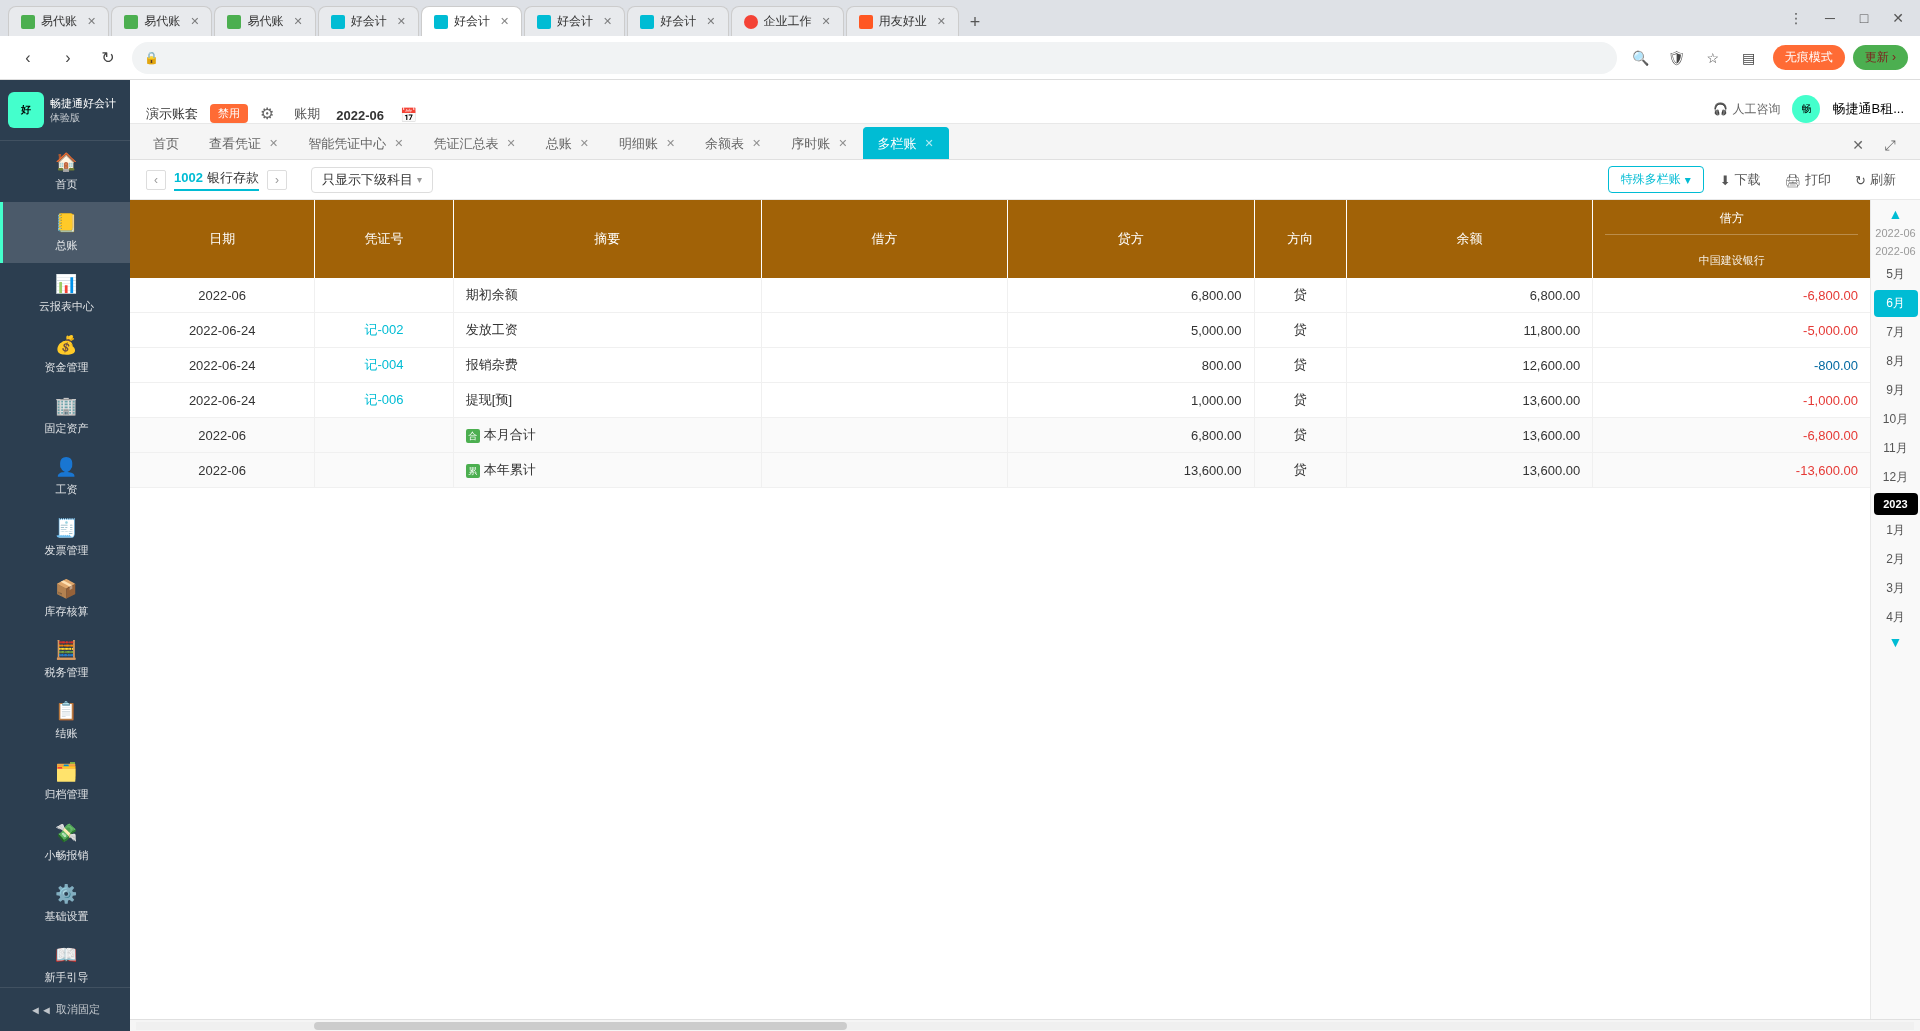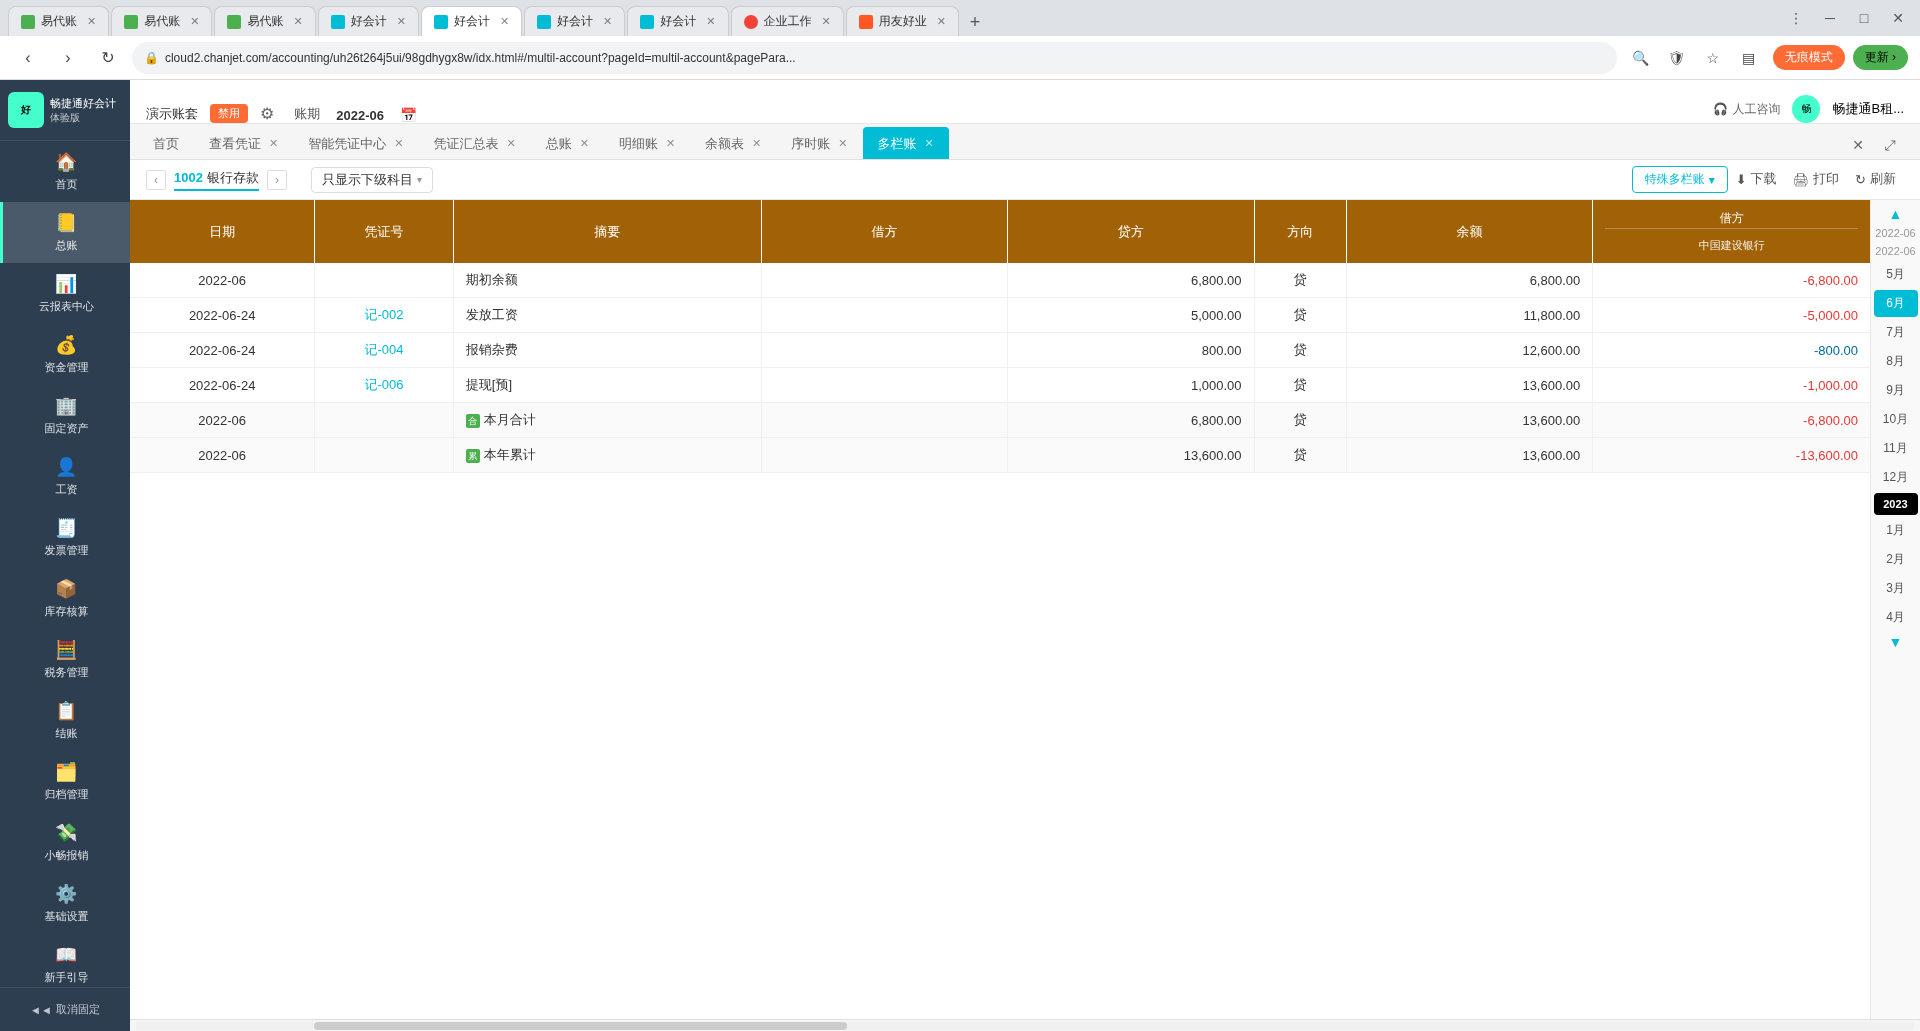--- a/index.html
+++ b/index.html
@@ -19,21 +19,21 @@
 
     
     .address-bar { background: #fff; height: 44px; display: flex; align-items: center; padding: 0 12px; gap: 8px; border-bottom: 1px solid #ddd; }
     .nav-btn { width: 32px; height: 32px; display: flex; align-items: center; justify-content: center; border-radius: 50%; cursor: pointer; color: #444; font-size: 16px; }
     .url-bar { flex: 1; height: 32px; background: #f1f3f4; border-radius: 16px; display: flex; align-items: center; padding: 0 12px; font-size: 12px; color: #333; gap: 6px; }
     .url-lock { color: #666; font-size: 12px; }
     .url-text { flex: 1; overflow: hidden; text-overflow: ellipsis; white-space: nowrap; }
     .addr-actions { display: flex; gap: 4px; }
     .addr-btn { width: 32px; height: 32px; display: flex; align-items: center; justify-content: center; border-radius: 50%; cursor: pointer; color: #444; font-size: 14px; }
     .wuhen-btn { background: #ff6b35; color: white; border-radius: 16px; padding: 4px 12px; font-size: 12px; cursor: pointer; }
-    .update-btn { background: #4CAF50; color: #000000; border-radius: 16px; padding: 4px 12px; font-size: 12px; cursor: pointer; text-align: right; }
+    .update-btn { background: #4CAF50; color: #7f1d1d; border-radius: 16px; padding: 4px 12px; font-size: 12px; cursor: pointer; text-align: right; }
 
     
     .app-layout { display: flex; flex: 1; overflow: hidden; }
 
     
     .sidebar { width: 130px; background: #2c3e50; display: flex; flex-direction: column; color: white; flex-shrink: 0; }
     .sidebar-logo { padding: 12px 8px; border-bottom: 1px solid rgba(255,255,255,0.1); display: flex; align-items: center; gap: 6px; }
     .logo-icon { width: 36px; height: 36px; background: #4fc; border-radius: 6px; display: flex; align-items: center; justify-content: center; font-size: 10px; color: #000; font-weight: bold; flex-shrink: 0; }
     .logo-text { font-size: 11px; color: #fff; line-height: 1.3; }
     .sidebar-nav { flex: 1; overflow-y: auto; }
@@ -63,21 +63,21 @@
     .page-tab .tab-x { opacity: 0.7; font-size: 11px; margin-left: 2px; }
     .close-side-btn { margin-left: auto; display: flex; gap: 4px; }
     .side-icon-btn { width: 28px; height: 28px; display: flex; align-items: center; justify-content: center; cursor: pointer; color: #666; font-size: 14px; }
 
     
     .account-nav { height: 40px; background: #fff; border-bottom: 1px solid #e8e8e8; display: flex; align-items: center; padding: 0 16px; gap: 8px; }
     .nav-arrow { width: 20px; height: 20px; display: flex; align-items: center; justify-content: center; cursor: pointer; color: #999; border: 1px solid #ddd; border-radius: 2px; font-size: 12px; }
     .account-selector { display: flex; align-items: center; gap: 4px; font-size: 13px; color: #333; font-weight: 500; border-bottom: 2px solid #00bcd4; padding-bottom: 2px; }
     .dropdown-arrow { color: #999; font-size: 10px; }
     .subject-filter { display: flex; align-items: center; gap: 4px; font-size: 13px; color: #333; cursor: pointer; border: 1px solid #ddd; border-radius: 4px; padding: 3px 10px; margin-left: 16px; }
-    .nav-right-actions { margin-left: auto; display: flex; align-items: flex-start; }
+    .nav-right-actions { margin-left: auto; display: flex; gap: 8px; align-items: flex-end; }
     .multi-col-btn { border: 1px solid #00bcd4; color: #00bcd4; background: #fff; border-radius: 4px; padding: 4px 12px; font-size: 12px; cursor: pointer; display: flex; align-items: center; gap: 4px; }
     .action-btn { display: flex; align-items: center; gap: 4px; font-size: 13px; color: #555; cursor: pointer; padding: 4px 8px; }
     .ledger-table { flex: 1; }
 
     table { width: 100%; border-collapse: collapse; }
     thead tr { background: #a16207; }
     thead th { color: white; font-size: 13px; font-weight: normal; padding: 10px 12px; text-align: center; border-right: 1px solid rgba(255,255,255,0.2); position: relative; }
     thead th:last-child { border-right: none; }
     .th-main { font-size: 12px; }
     .th-sub { font-size: 11px; opacity: 0.9; }
@@ -173,21 +173,20 @@
       <div class="tab-ctrl-btn">✕</div>
     </div>
   </div>
 
   <div class="address-bar">
     <div class="nav-btn">‹</div>
     <div class="nav-btn">›</div>
     <div class="nav-btn">↻</div>
     <div class="url-bar">
       <span class="url-lock">🔒</span>
-      <span class="url-text">cloud2.chanjet.com/accounting/uh26t264j5ui/98gdhygx8w/idx.html#/multil-account?pageId=multil-account&amp;pagePara...</span>
     </div>
     <div class="addr-actions">
       <div class="addr-btn">🔍</div>
       <div class="addr-btn">🛡</div>
       <div class="addr-btn">☆</div>
       <div class="addr-btn">▤</div>
     </div>
     <div class="wuhen-btn">无痕模式</div>
     <div class="update-btn">更新 ›</div>
   </div>
@@ -382,21 +381,21 @@
                   <div>贷方</div>
                 </th>
                 <th style="width:60px;">
                   <div>方向</div>
                 </th>
                 <th style="width:160px;">
                   <div>余额</div>
                 </th>
                 <th style="width:180px;">
                   <div class="th-main">借方</div>
-                  <div class="th-sub" style="border-top:1px solid rgba(255,255,255,0.3);padding-top:9px;margin-top:1px;">中国建设银行</div>
+                  <div class="th-sub" style="border-top:1px solid rgba(255,255,255,0.3);padding-top:18px;margin-top:7px;">中国建设银行</div>
                 </th>
               </tr>
             </thead>
             <tbody>
 
               <tr>
                 <td>2022-06</td>
                 <td></td>
                 <td class="td-left">期初余额</td>
                 <td></td>

